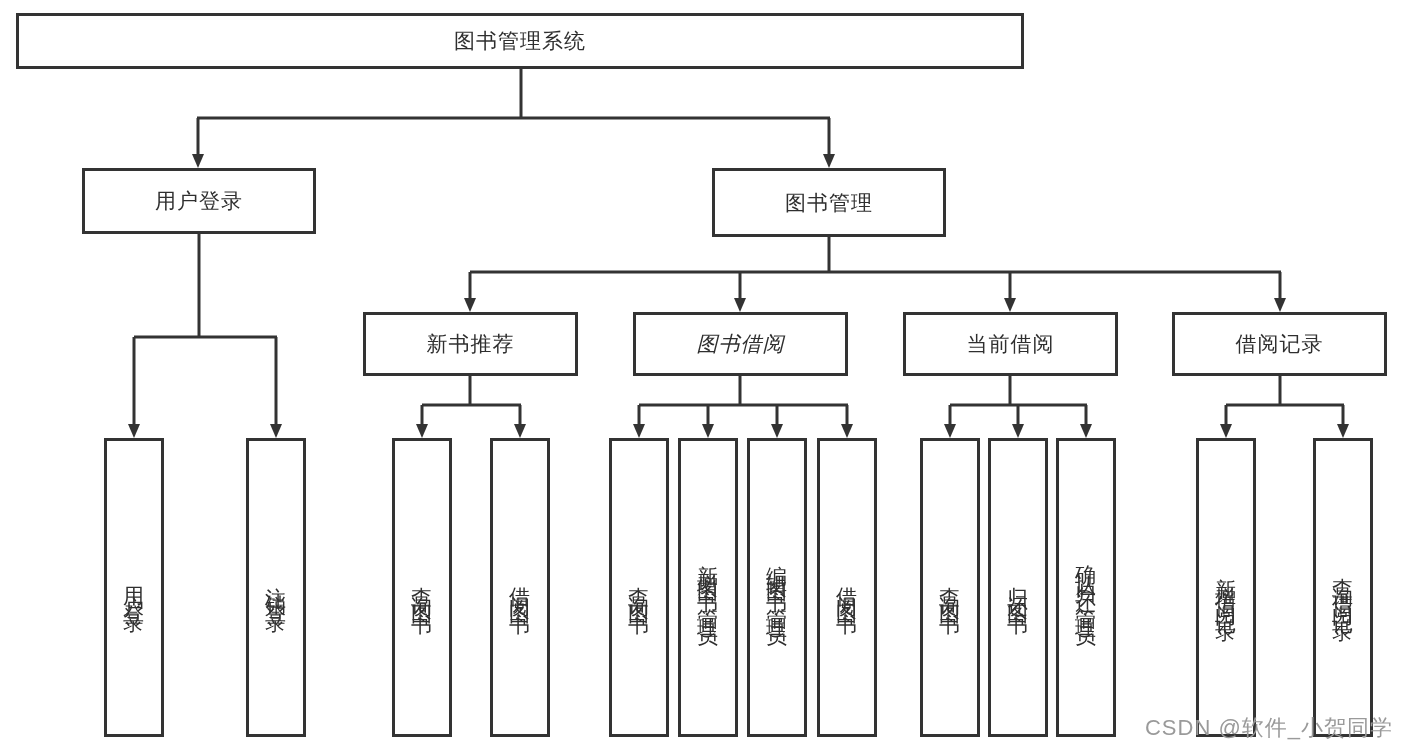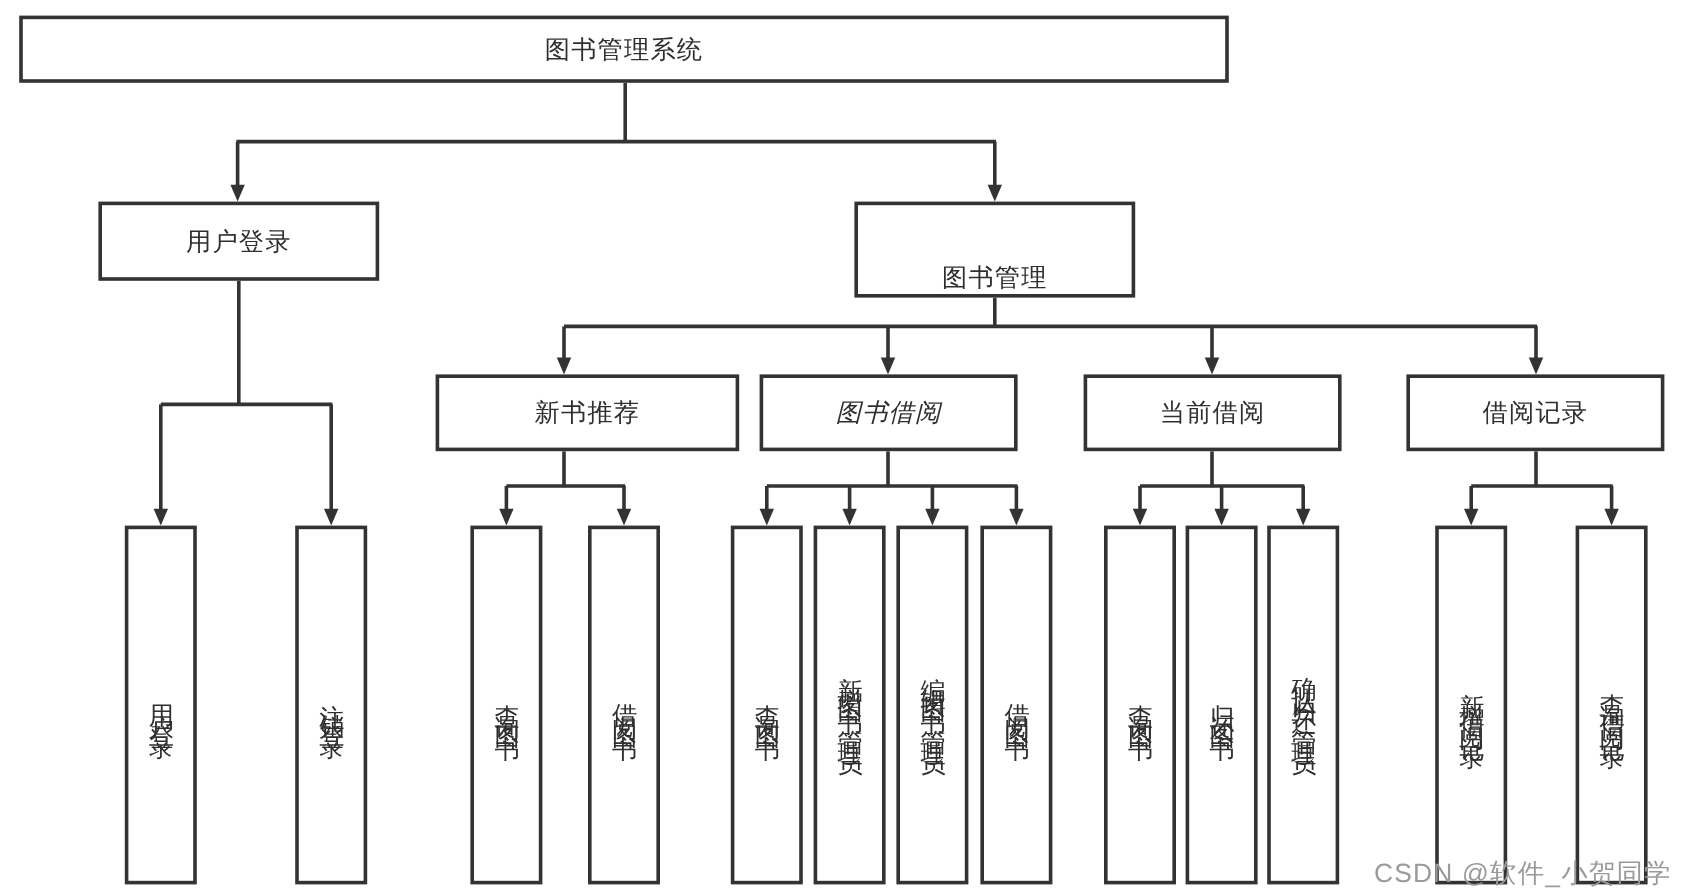--- a/index.html
+++ b/index.html
@@ -123,25 +123,25 @@
       <polygon points="1337,424 1349,424 1343,438" fill="#333333"></polygon>
     </svg>
 
   <div class="box hbox root" style="left:16px; top:13px; width:1008px; height:56px;">
     <span>图书管理系统</span>
   </div>
 
   <div class="box hbox" style="left:82px; top:168px; width:234px; height:66px;">
     <span>用户登录</span>
   </div>
-  <div class="box hbox" style="left:712px; top:168px; width:234px; height:80px;align-items:flex-end;">
+  <div class="box hbox" style="left:712px; top:168px; width:234px; height:69px;">
     <span>图书管理</span>
   </div>
 
-  <div class="box hbox" style="left:363px; top:312px; width:253px; height:64px;">
+  <div class="box hbox" style="left:363px; top:312px; width:215px; height:64px;">
     <span>新书推荐</span>
   </div>
   <div class="box hbox" style="left:633px; top:312px; width:215px; height:64px;font-style:italic;">
     <span>图书借阅</span>
   </div>
   <div class="box hbox" style="left:903px; top:312px; width:215px; height:64px;">
     <span>当前借阅</span>
   </div>
   <div class="box hbox" style="left:1172px; top:312px; width:215px; height:64px;">
     <span>借阅记录</span>

